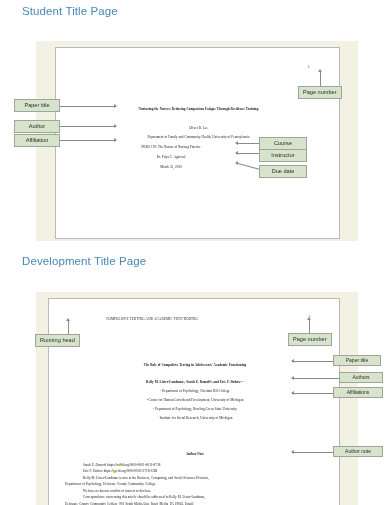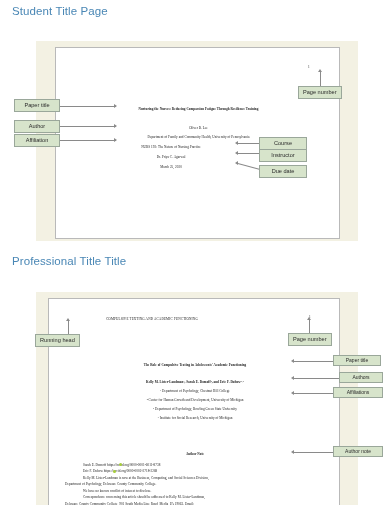--- a/index.html
+++ b/index.html
@@ -10,21 +10,21 @@
     overflow:hidden;
     position:relative;
   }
   .section{position:relative;}
   .section-heading{
     color:#4a87b5;
     font-size:11.5px;
     font-family:"Liberation Sans", sans-serif;
     font-weight:400;
     letter-spacing:.1px;
-    padding:5px 0 3px 12px;
+    padding:5px 0 3px 22px;
   }
   
   .sheet-wrap{position:relative;}
   .backdrop{
     position:absolute;
     background:#f3f1e3;
   }
   .page{
     position:absolute;
     background:#ffffff;
@@ -143,21 +143,21 @@
     <div class="conn h" style="left:238px;top:133px;width:22px;"></div>
     <div class="label" style="left:259px;top:129px;width:48px;">Instructor</div>
 
     <div class="arrow-l" style="left:235px;top:141px;"></div>
     <div class="diag" style="left:238px;top:143px;width:25px;transform:rotate(15deg);"></div>
     <div class="label" style="left:259px;top:145px;width:48px;">Due date</div>
   </div>
 </div>
 
 <div class="section" style="position:absolute;left:0;top:250px;width:390px;">
-  <div class="section-heading">Professional Title Title</div>
+  <div class="section-heading">Development Title Page</div>
 
   <div class="sheet-wrap">
     <div class="backdrop" style="left:36px;top:22px;width:322px;height:232px;"></div>
     <div class="page" style="left:48px;top:28px;width:292px;height:228px;">
 
       <div class="doc-text doc-left" style="position:absolute;left:57px;top:17px;font-size:3.3px;letter-spacing:.15px;">COMPULSIVE TEXTING AND ACADEMIC FUNCTIONING</div>
 
       <div class="pagenum" style="left:260px;top:16px;">1</div>
 
       <div class="doc-text b" style="position:absolute;left:0;top:63px;width:292px;">The Role of Compulsive Texting in Adolescents' Academic Functioning</div>

